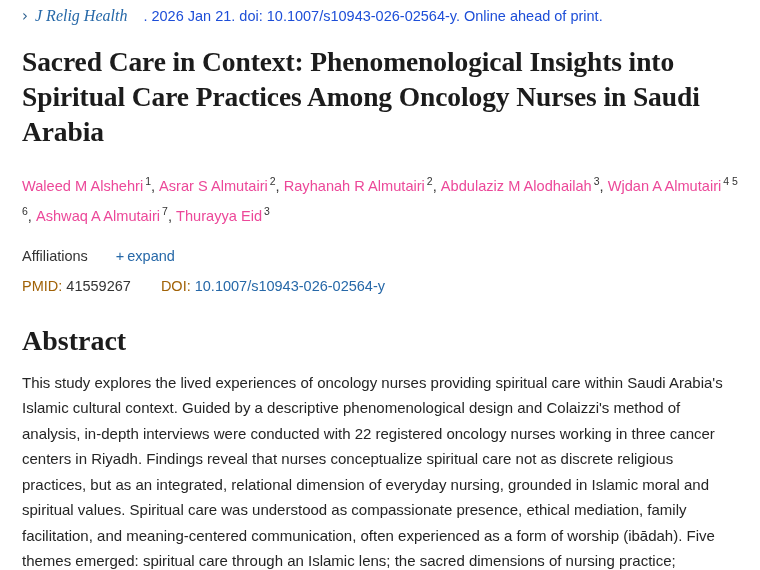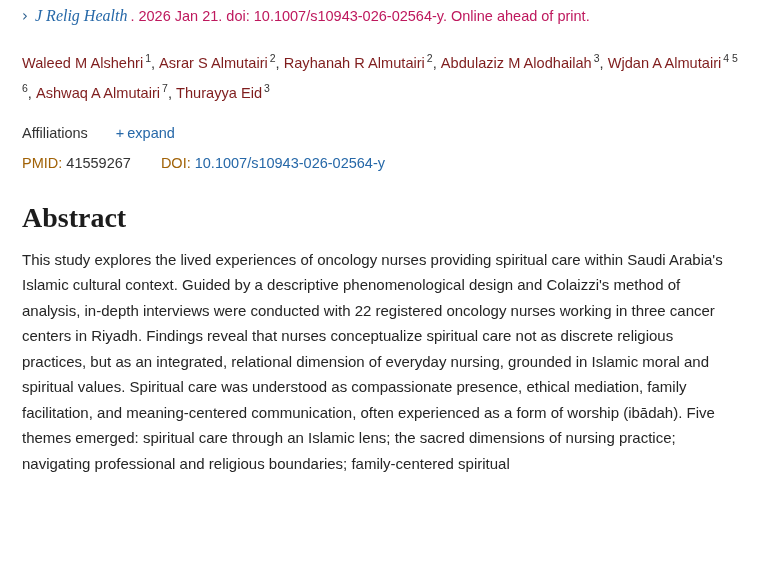--- a/index.html
+++ b/index.html
@@ -37,24 +37,24 @@
     margin-right: 7px;
     line-height: 20px;
     flex: 0 0 auto;
     font-family: "DejaVu Sans", sans-serif;
   }
   .journal {
     color: #2668a8;
     font-style: italic;
     font-family: "Liberation Serif", serif;
     font-size: 16px;
-    margin-right: 3px;
+    margin-right: 16px;
   }
   .cit-rest {
-    color: #be185d;
+    color: #1d4ed8;
   }
 
   
   h1.title {
     font-family: "Liberation Serif", serif;
     font-weight: 700;
     font-size: 27.5px;
     line-height: 35px;
     margin: 18px 0 0 0;
     color: #1c1c1c;
@@ -64,44 +64,45 @@
 
   
   .authors {
     margin-top: 20px;
     font-size: 14.6px;
     line-height: 25px;
     color: #2668a8;
     max-width: 730px;
   }
   .author {
-    color: #7f1d1d;
+    color: #ec4899;
     cursor: pointer;
   }
   .sup {
     font-size: 10.5px;
     vertical-align: super;
     color: #333333;
     margin-left: 2px;
   }
   .comma { color: #333333; }
 
   
   .affil-row {
     margin-top: 17px;
     font-size: 14.5px;
     line-height: 20px;
     color: #333333;
     display: flex;
     align-items: center;
+    gap: 20px;
   }
   .affil-label { color: #333333; }
   .expand {
     color: #2668a8;
-    margin-left: 28px;
+    margin-left: 8px;
     cursor: pointer;
     font-size: 14.5px;
   }
   .plus {
     color: #2668a8;
     margin-right: 3px;
     font-size: 14.5px;
   }
 
   
@@ -143,20 +144,21 @@
 
 <div class="page">
 
   <div class="cit-row">
     <span class="chev">›</span>
     <span>
       <span class="journal">J Relig Health</span><span class="cit-rest">. 2026 Jan 21. doi: 10.1007/s10943-026-02564-y. Online ahead of print.</span>
     </span>
   </div>
 
+  <h1 class="title">Sacred Care in Context: Phenomenological Insights into Spiritual Care Practices Among Oncology Nurses in Saudi Arabia</h1>
 
   <div class="authors">
     <span class="author">Waleed M Alshehri</span><span class="sup">1</span><span class="comma">,&nbsp;</span><span class="author">Asrar S Almutairi</span><span class="sup">2</span><span class="comma">,&nbsp;</span><span class="author">Rayhanah R Almutairi</span><span class="sup">2</span><span class="comma">,&nbsp;</span><span class="author">Abdulaziz M Alodhailah</span><span class="sup">3</span><span class="comma">,&nbsp;</span><span class="author">Wjdan A Almutairi</span><span class="sup">4 5 6</span><span class="comma">,&nbsp;</span><span class="author">Ashwaq A Almutairi</span><span class="sup">7</span><span class="comma">,&nbsp;</span><span class="author">Thurayya Eid</span><span class="sup">3</span>
   </div>
 
   <div class="affil-row">
     <span class="affil-label">Affiliations</span>
     <span class="expand"><span class="plus">+</span><span>expand</span></span>
   </div>
 

